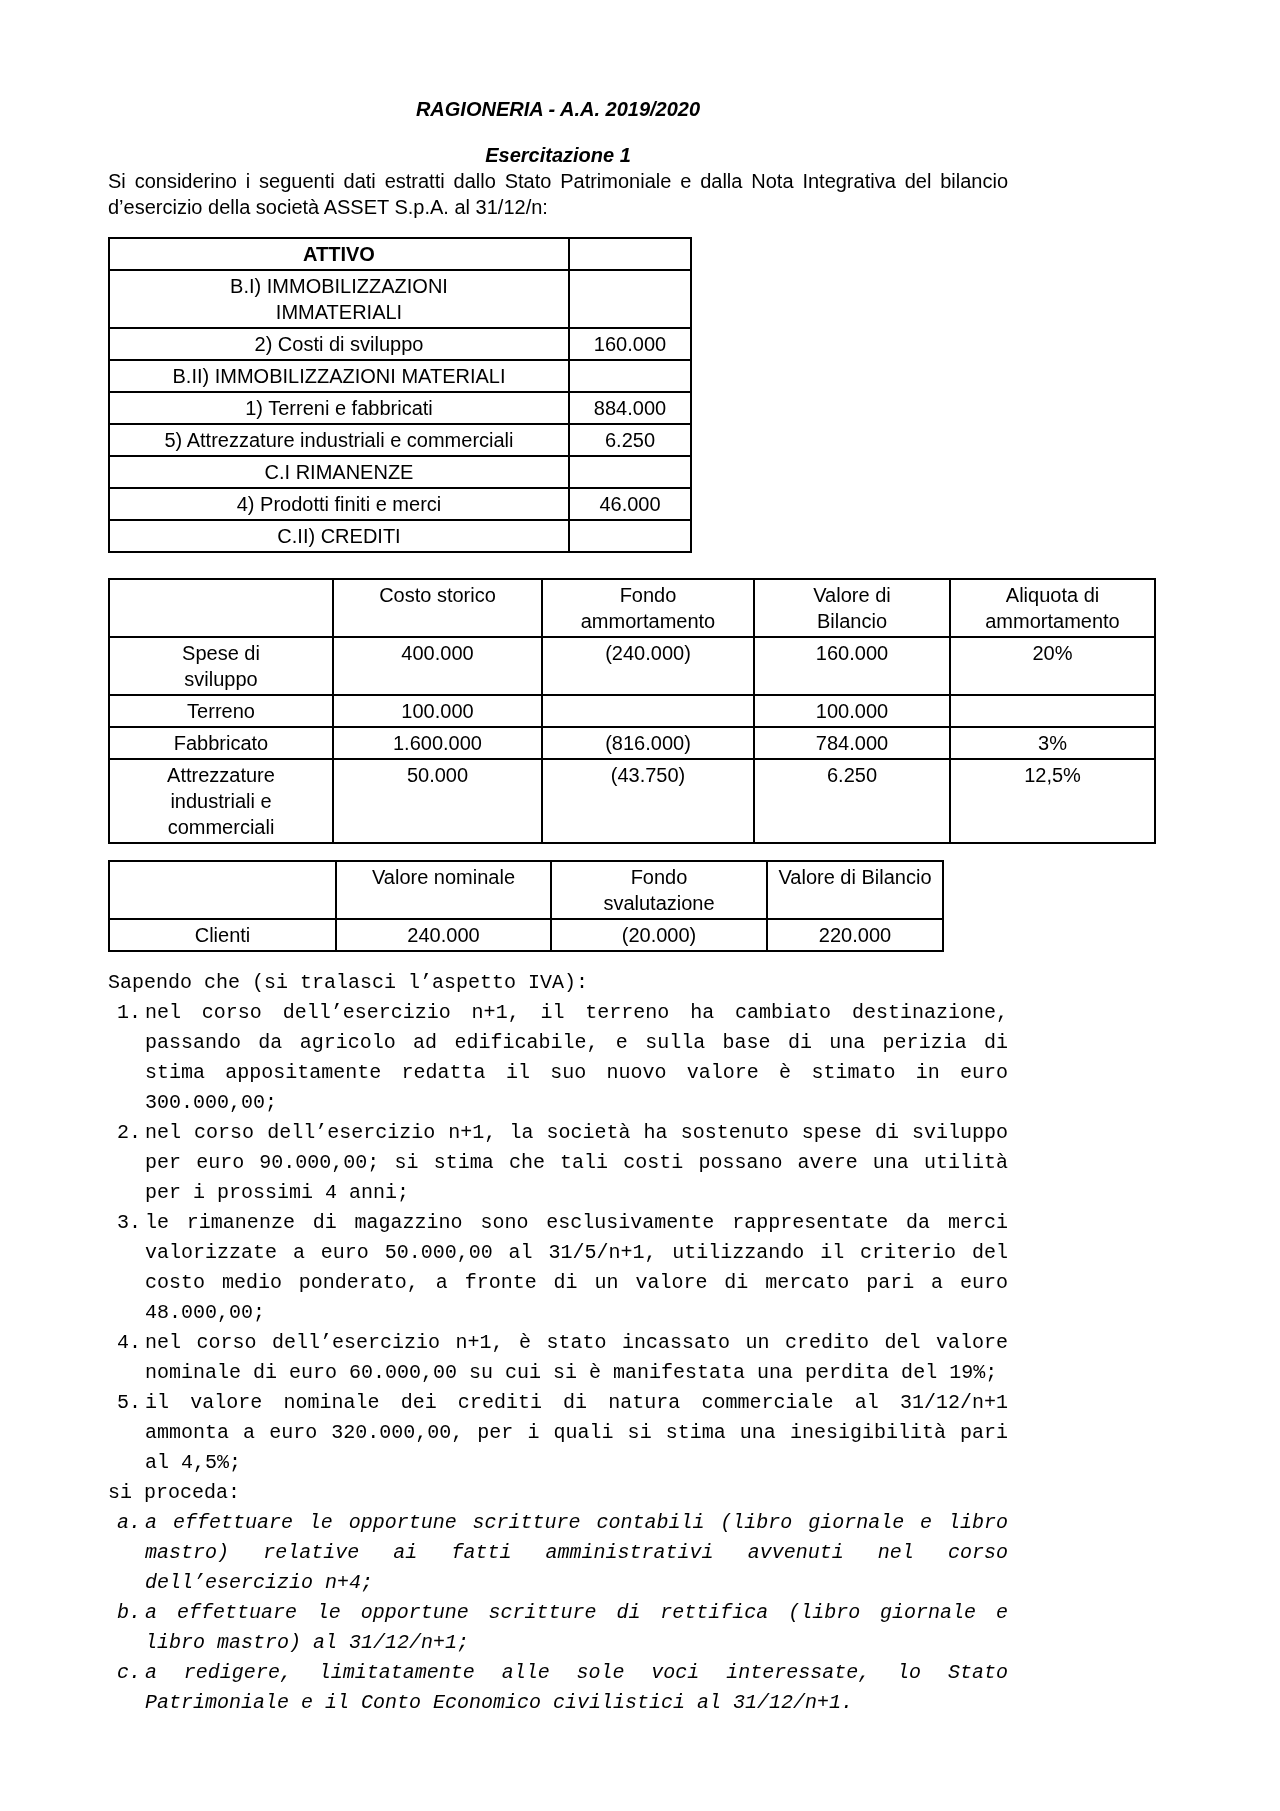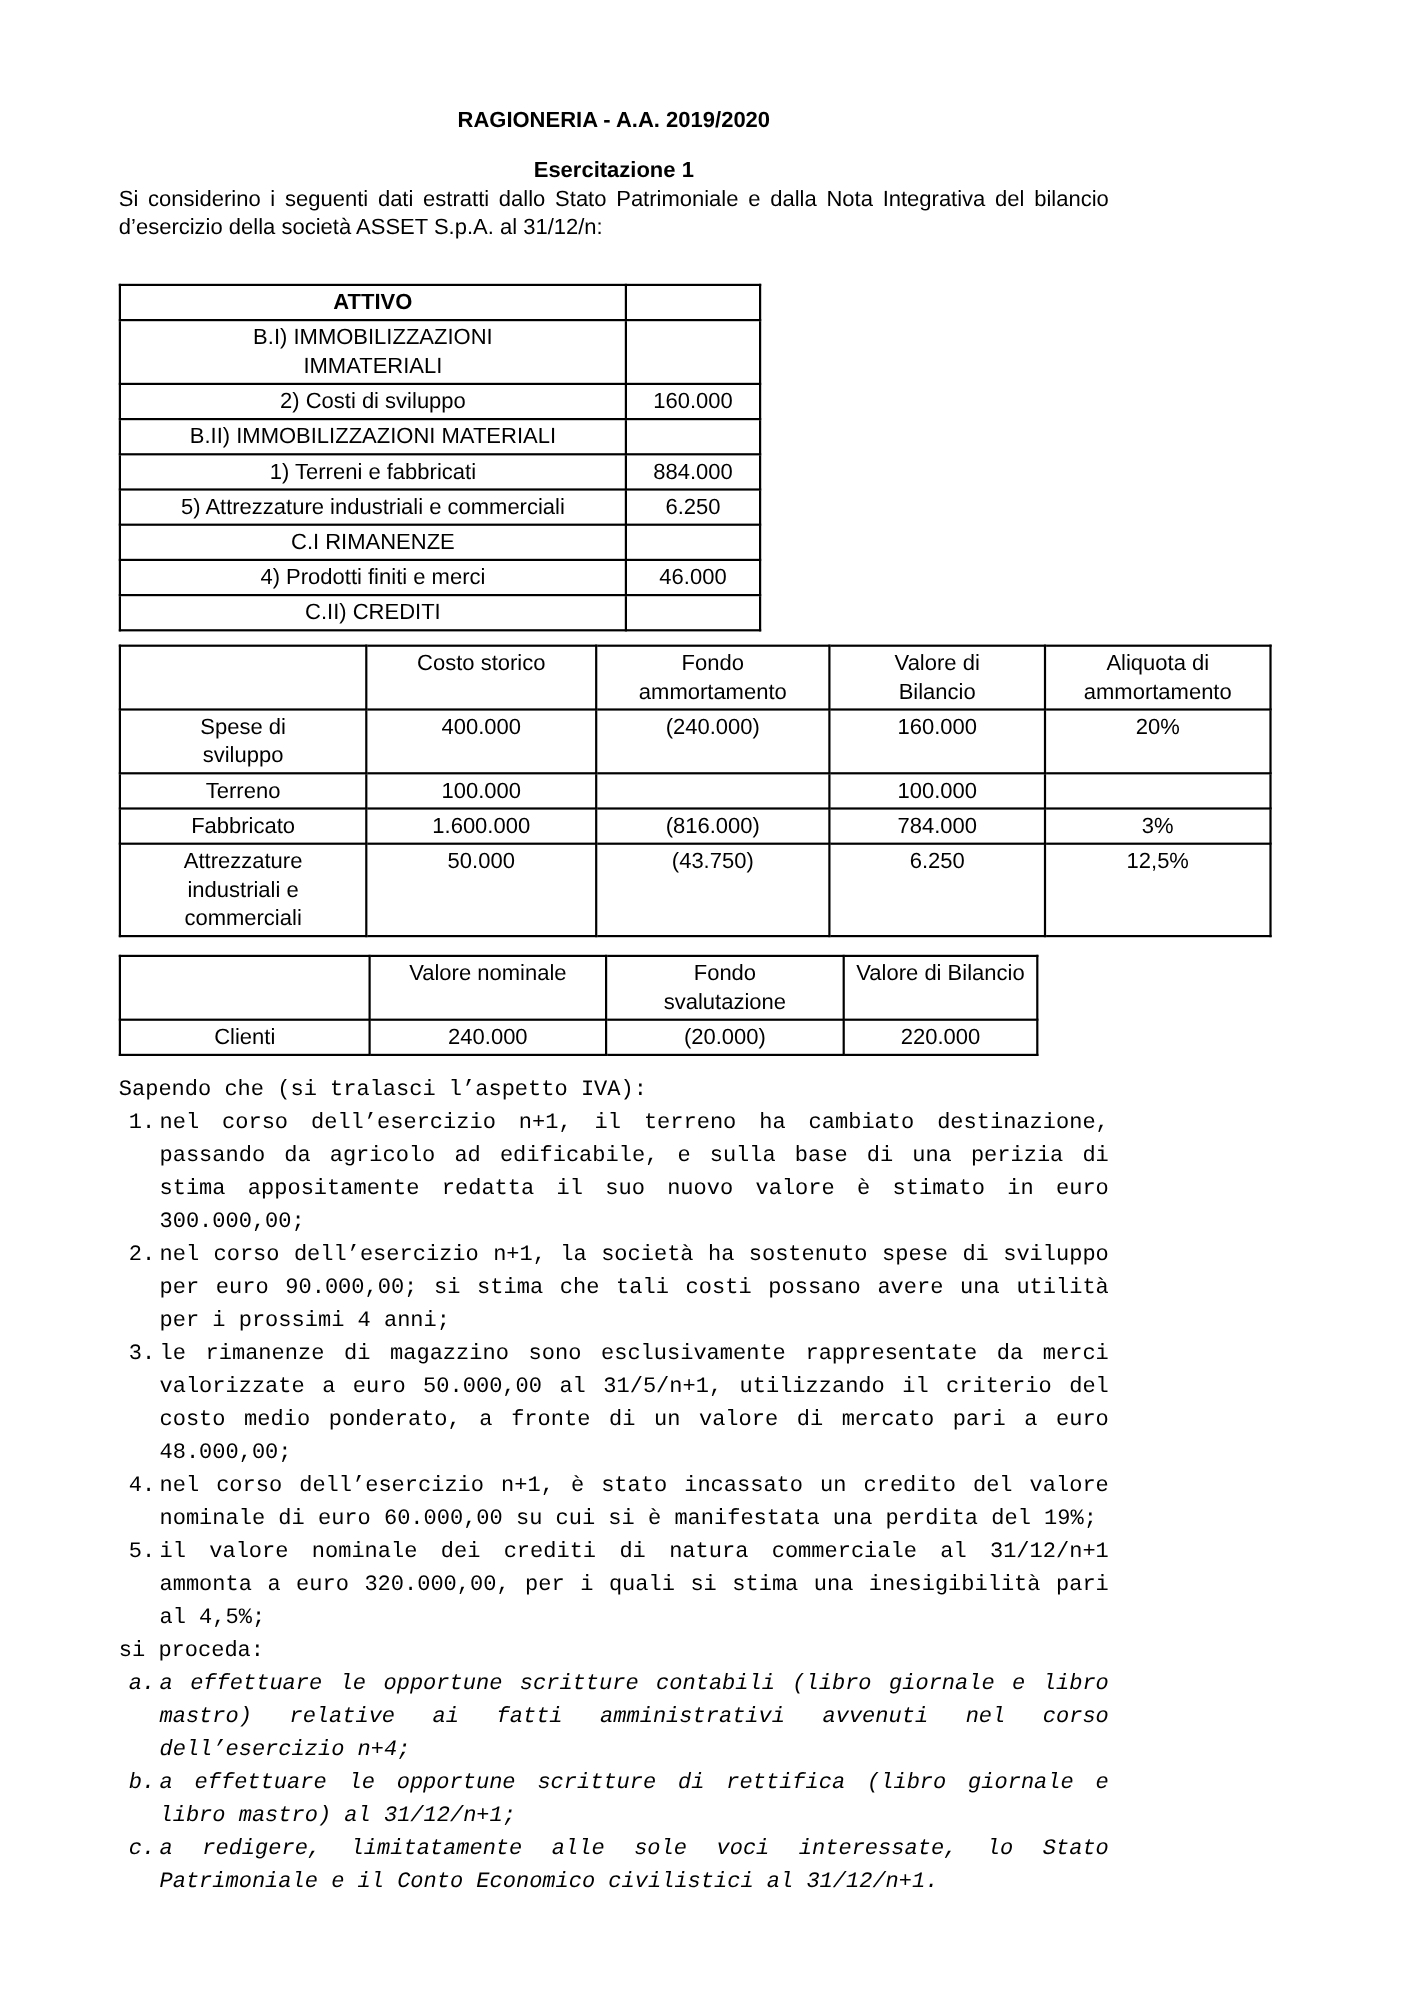--- a/index.html
+++ b/index.html
@@ -15,20 +15,21 @@
   .page { padding: 96px 64px 0 108px; box-sizing: border-box; }
 
   
   .head-block { width: 900px; }
   .doc-title, .doc-subtitle {
     font-size: 20px;
     font-weight: bold;
     text-align: center;
     margin: 0;
     line-height: 1.3;
+    font-style: italic;
   }
   .doc-title { margin-bottom: 20px; }
   .intro {
     width: 900px;
     margin: 0;
     text-align: justify;
     line-height: 1.32;
   }
 
   
@@ -43,22 +44,22 @@
     line-height: 1.3;
     font-weight: normal;
     white-space: pre-line;
     overflow: hidden;
   }
   .cell-label { text-align: center; }
   .cell-value, .cell-header { text-align: center; }
   .cell-header-bold { text-align: center; font-weight: bold; }
   .nowrap { white-space: nowrap; }
 
-  .t-attivo { width: 582px; margin-top: 37px; }
-  .t-immob  { width: 1046px; margin-top: 12px; }
+  .t-attivo { width: 582px; margin-top: 16px; }
+  .t-immob  { width: 1046px; margin-top: 25px; }
   .t-crediti{ width: 834px; margin-top: 16px; padding-left: 12px; }
 
   
   .text-block { width: 900px; margin-top: 16px; line-height: 1.5; font-family: Liberation Mono, monospace; }
   .lead { margin: 0; }
   .li { display: flex; }
   .li .num {
     flex: 0 0 37px;
     box-sizing: border-box;
     padding-left: 9px;

